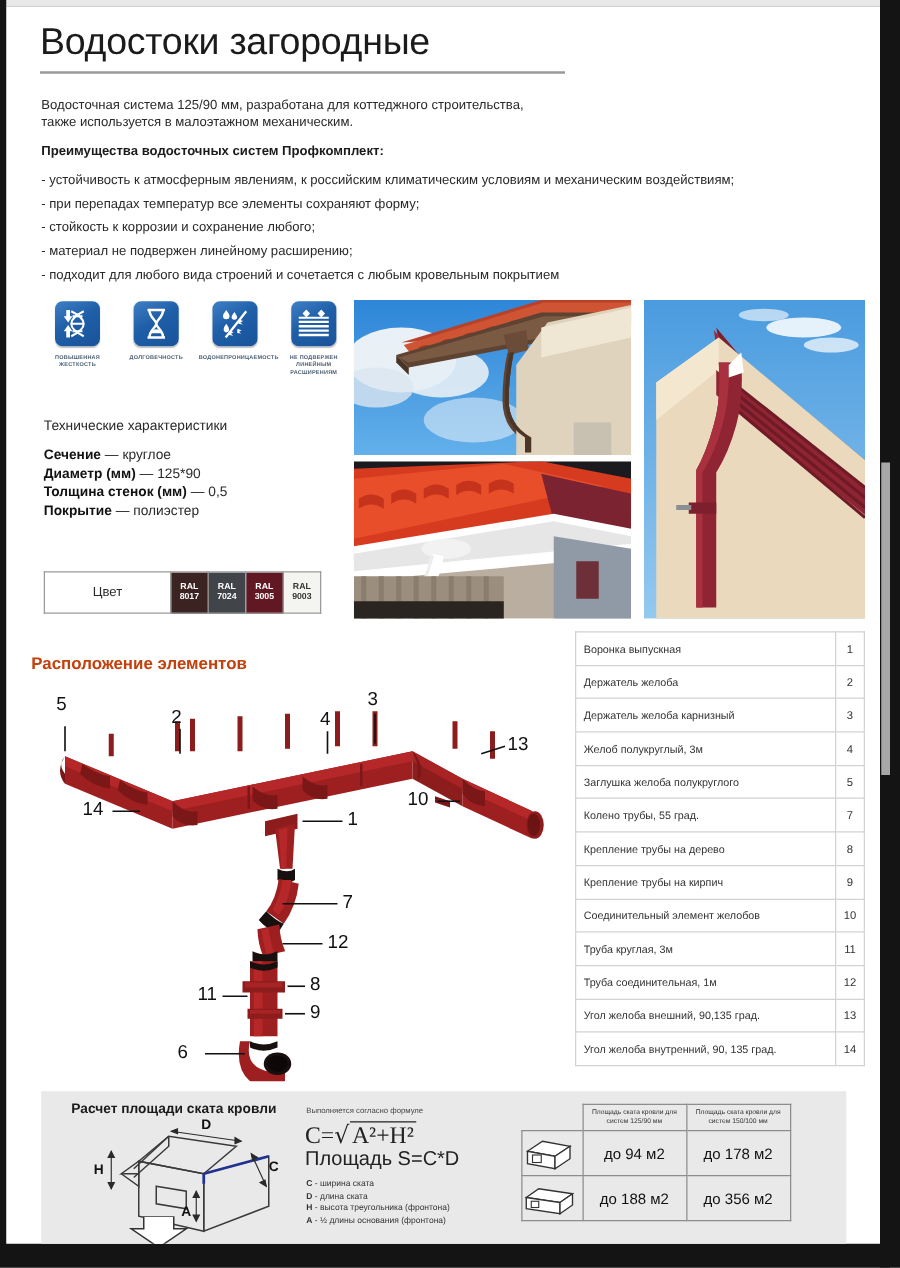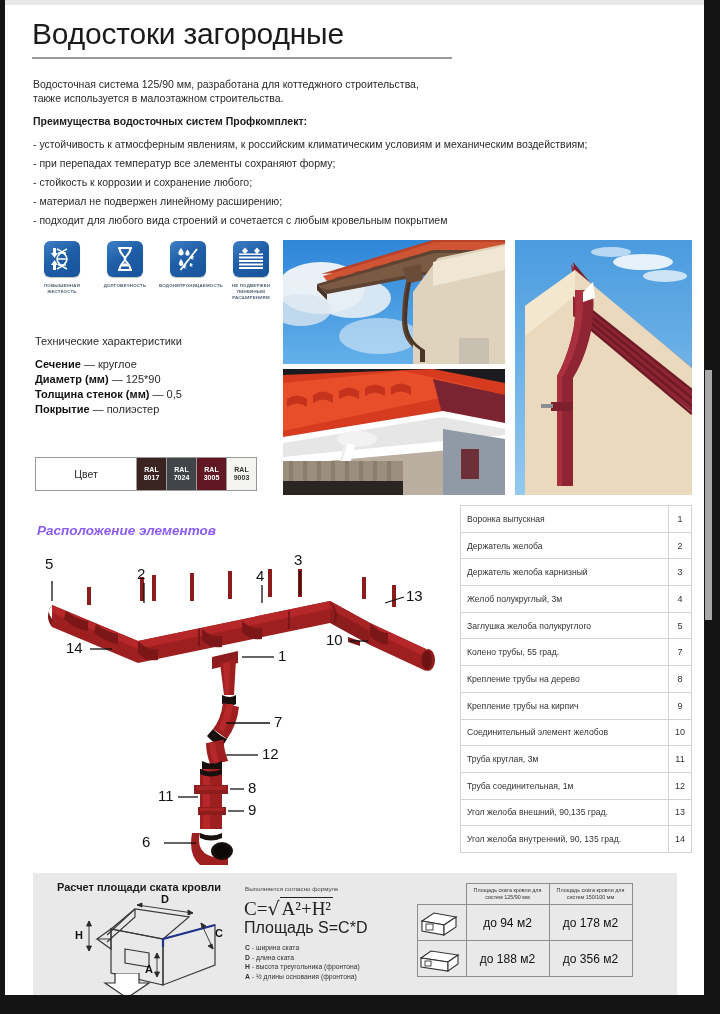--- a/index.html
+++ b/index.html
@@ -66,21 +66,21 @@
   .pal-sw{width:27px;text-align:center;font-size:7px;line-height:8.5px;font-weight:bold;color:#fff;}
   .pal-sw.light{color:#333;}
 
   
   .photo{position:absolute;overflow:hidden;}
   .ph-a{left:278px;top:235px;width:222px;height:124px;}
   .ph-b{left:278px;top:364px;width:222px;height:126px;}
   .ph-c{left:510px;top:235px;width:177px;height:255px;}
 
   
-  .diag-head{position:absolute;left:32px;top:518px;font-size:13.5px;font-weight:bold;color:#8b5cf6;font-style:italic;}
+  .diag-head{position:absolute;left:20px;top:518px;font-size:13.5px;font-weight:bold;color:#c2410c;}
   .diagram{position:absolute;left:25px;top:540px;width:420px;height:320px;}
   .cal{position:absolute;font-size:15px;color:#111;font-family:"Liberation Sans",sans-serif;}
 
   
   .parts{position:absolute;left:455px;top:500px;border-collapse:collapse;width:232px;}
   .parts td{border:1px solid #d2d2d2;font-size:8.6px;color:#333;height:25.7px;padding:0 6px;}
   .parts td.num{width:22px;text-align:center;font-size:9px;color:#333;padding:0;}
 
   
   .calcpanel{position:absolute;left:28px;top:868px;width:644px;height:127px;background:#e9e9e9;}
@@ -107,21 +107,21 @@
 <div class="viewport">
   <div class="topstrip"></div>
 
   <div class="page">
 
     <div class="title">Водостоки загородные</div>
     <div class="title-rule"></div>
 
     <div class="intro">
       <div>Водосточная система 125/90 мм, разработана для коттеджного строительства,</div>
-      <div>также используется в малоэтажном строительства.</div>
+      <div>также используется в малоэтажном механическим.</div>
     </div>
 
     <div class="adv-head">Преимущества водосточных систем Профкомплект:</div>
     <div class="adv-list">
       <div class="li">- устойчивость к атмосферным явлениям, к российским климатическим условиям и механическим воздействиям;</div>
       <div class="li">- при перепадах температур все элементы сохраняют форму;</div>
       <div class="li">- стойкость к коррозии и сохранение любого;</div>
       <div class="li">- материал не подвержен линейному расширению;</div>
       <div class="li">- подходит для любого вида строений и сочетается с любым кровельным покрытием</div>
     </div>

